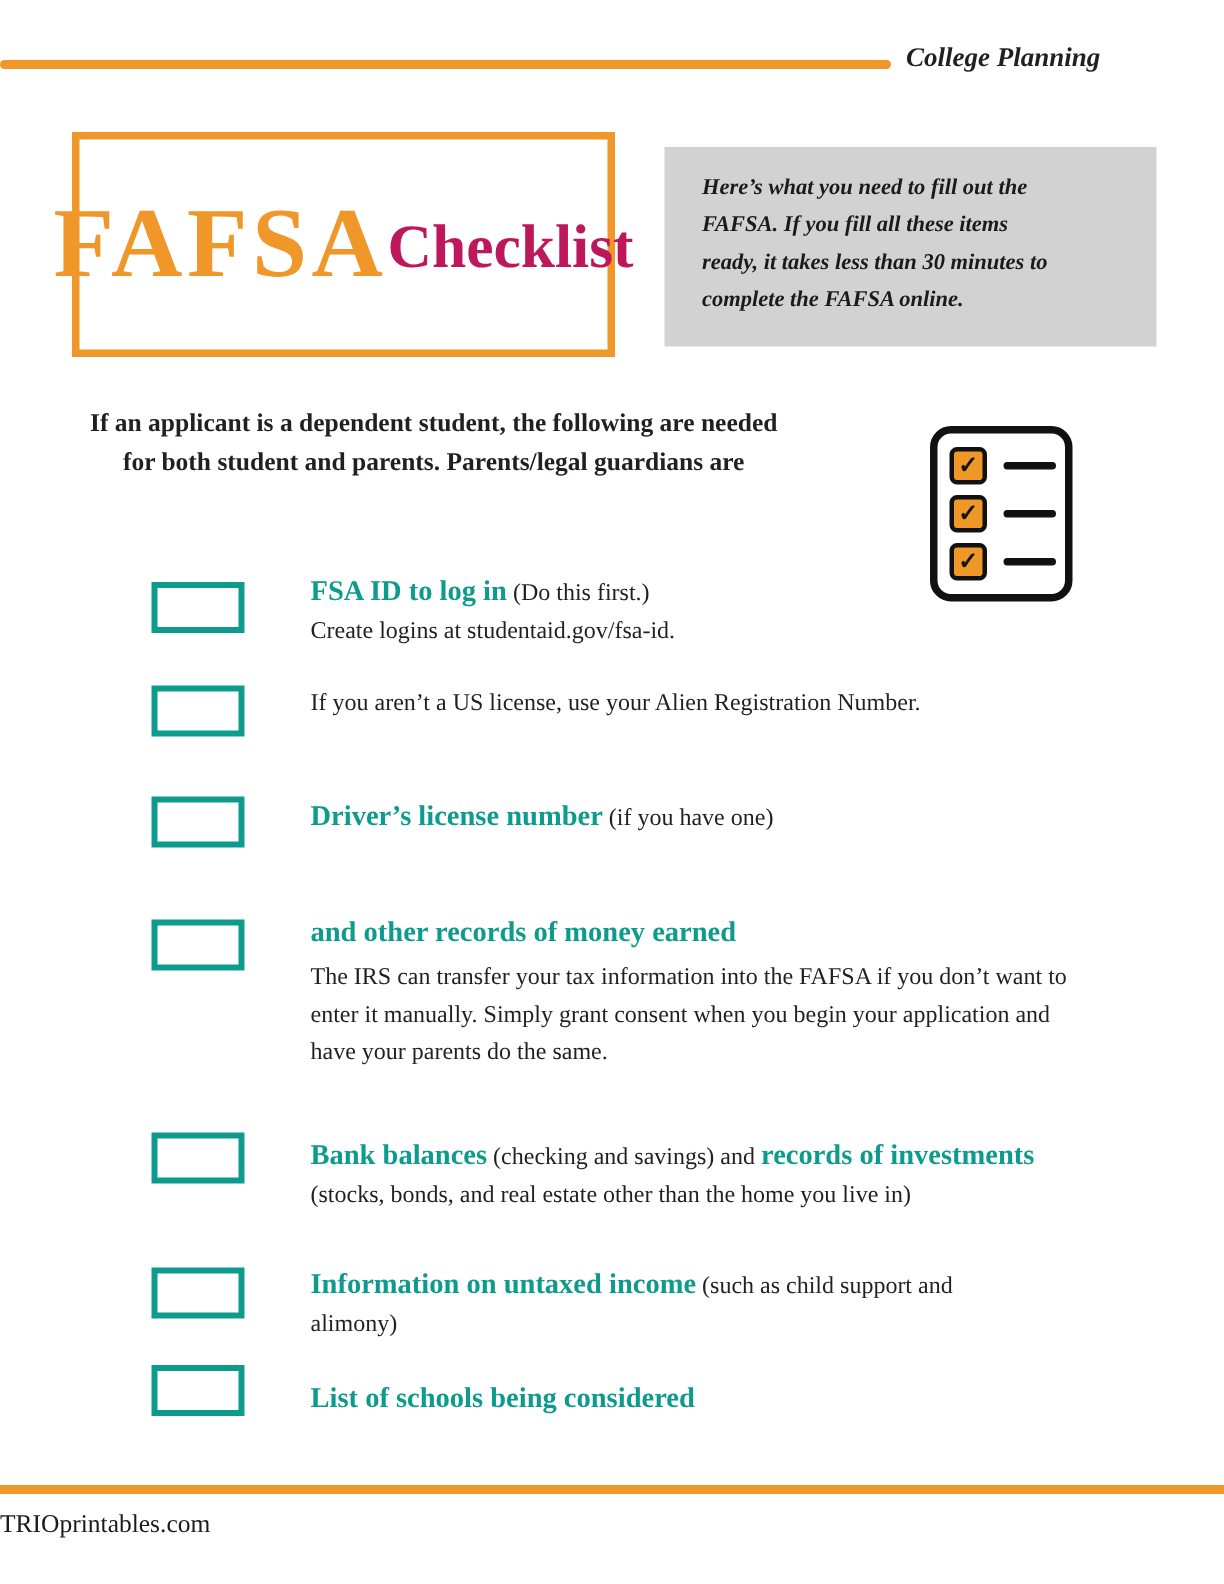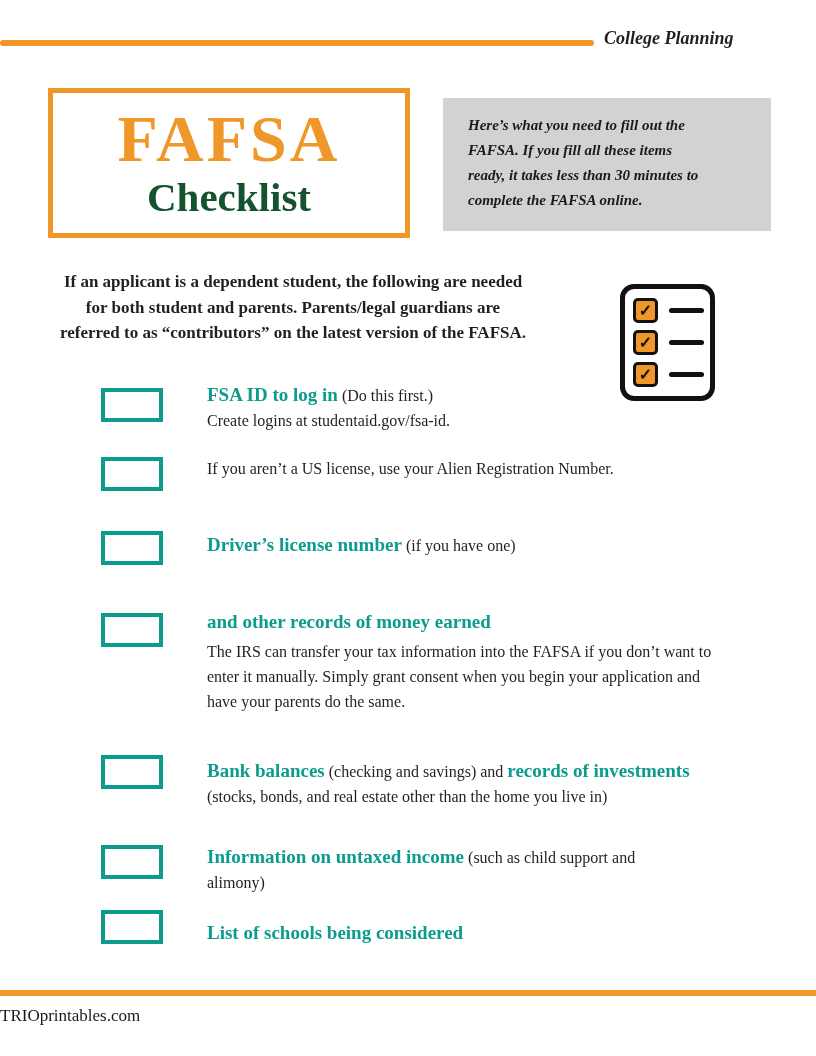--- a/index.html
+++ b/index.html
@@ -14,24 +14,24 @@
     position:relative;width:816px;height:1056px;background:#ffffff;
     font-family:Liberation Serif, serif;color:var(--ink);overflow:hidden;
   }
   
   .top-line{position:absolute;left:0;top:40px;width:594px;height:6px;background:var(--orange);border-radius:3px;}
   .category{position:absolute;left:604px;top:28px;font-size:18px;font-weight:bold;font-style:italic;white-space:nowrap;}
   
   .fafsa-box{
     position:absolute;left:48px;top:88px;width:362px;height:150px;
     border:5px solid var(--orange);background:#fff;
-    display:flex;flex-direction:column;align-items:center;justify-content:center;
+    display:flex;flex-direction:row;align-items:center;justify-content:center;
   }
   .fafsa-title{font-size:66px;font-weight:bold;color:var(--orange);line-height:1;letter-spacing:3px;}
-  .fafsa-sub{font-size:41px;font-weight:bold;color:#14532d;line-height:1.1;margin-top:3px;}
+  .fafsa-sub{font-size:41px;font-weight:bold;color:#be185d;line-height:1.1;margin-top:3px;}
   
   .note-box{
     position:absolute;left:443px;top:98px;width:328px;height:133px;background:var(--gray);
     padding:15px 18px 12px 25px;font-style:italic;font-weight:bold;font-size:15px;line-height:25px;color:#1a1a1a;
   }
   .nline{display:block;white-space:nowrap;}
   
   .intro{position:absolute;left:60px;top:269px;font-weight:bold;font-size:17px;line-height:25.5px;}
   .iline{display:block;white-space:nowrap;text-align:center;}
   
@@ -76,21 +76,20 @@
   <div class="note-box">
     <span class="nline">Here’s what you need to fill out the</span>
     <span class="nline">FAFSA. If you fill all these items</span>
     <span class="nline">ready, it takes less than 30 minutes to</span>
     <span class="nline">complete the FAFSA online.</span>
   </div>
 
   <div class="intro">
     <span class="iline">If an applicant is a dependent student, the following are needed</span>
     <span class="iline">for both student and parents. Parents/legal guardians are</span>
-    <span class="iline">referred to as “contributors” on the latest version of the FAFSA.</span>
   </div>
 
   <div class="clipboard">
     <div class="clip-row">
       <span class="clip-box">
           <span class="clip-check">✓</span>
         </span>
       <span class="clip-line"></span>
     </div>
     <div class="clip-row">

